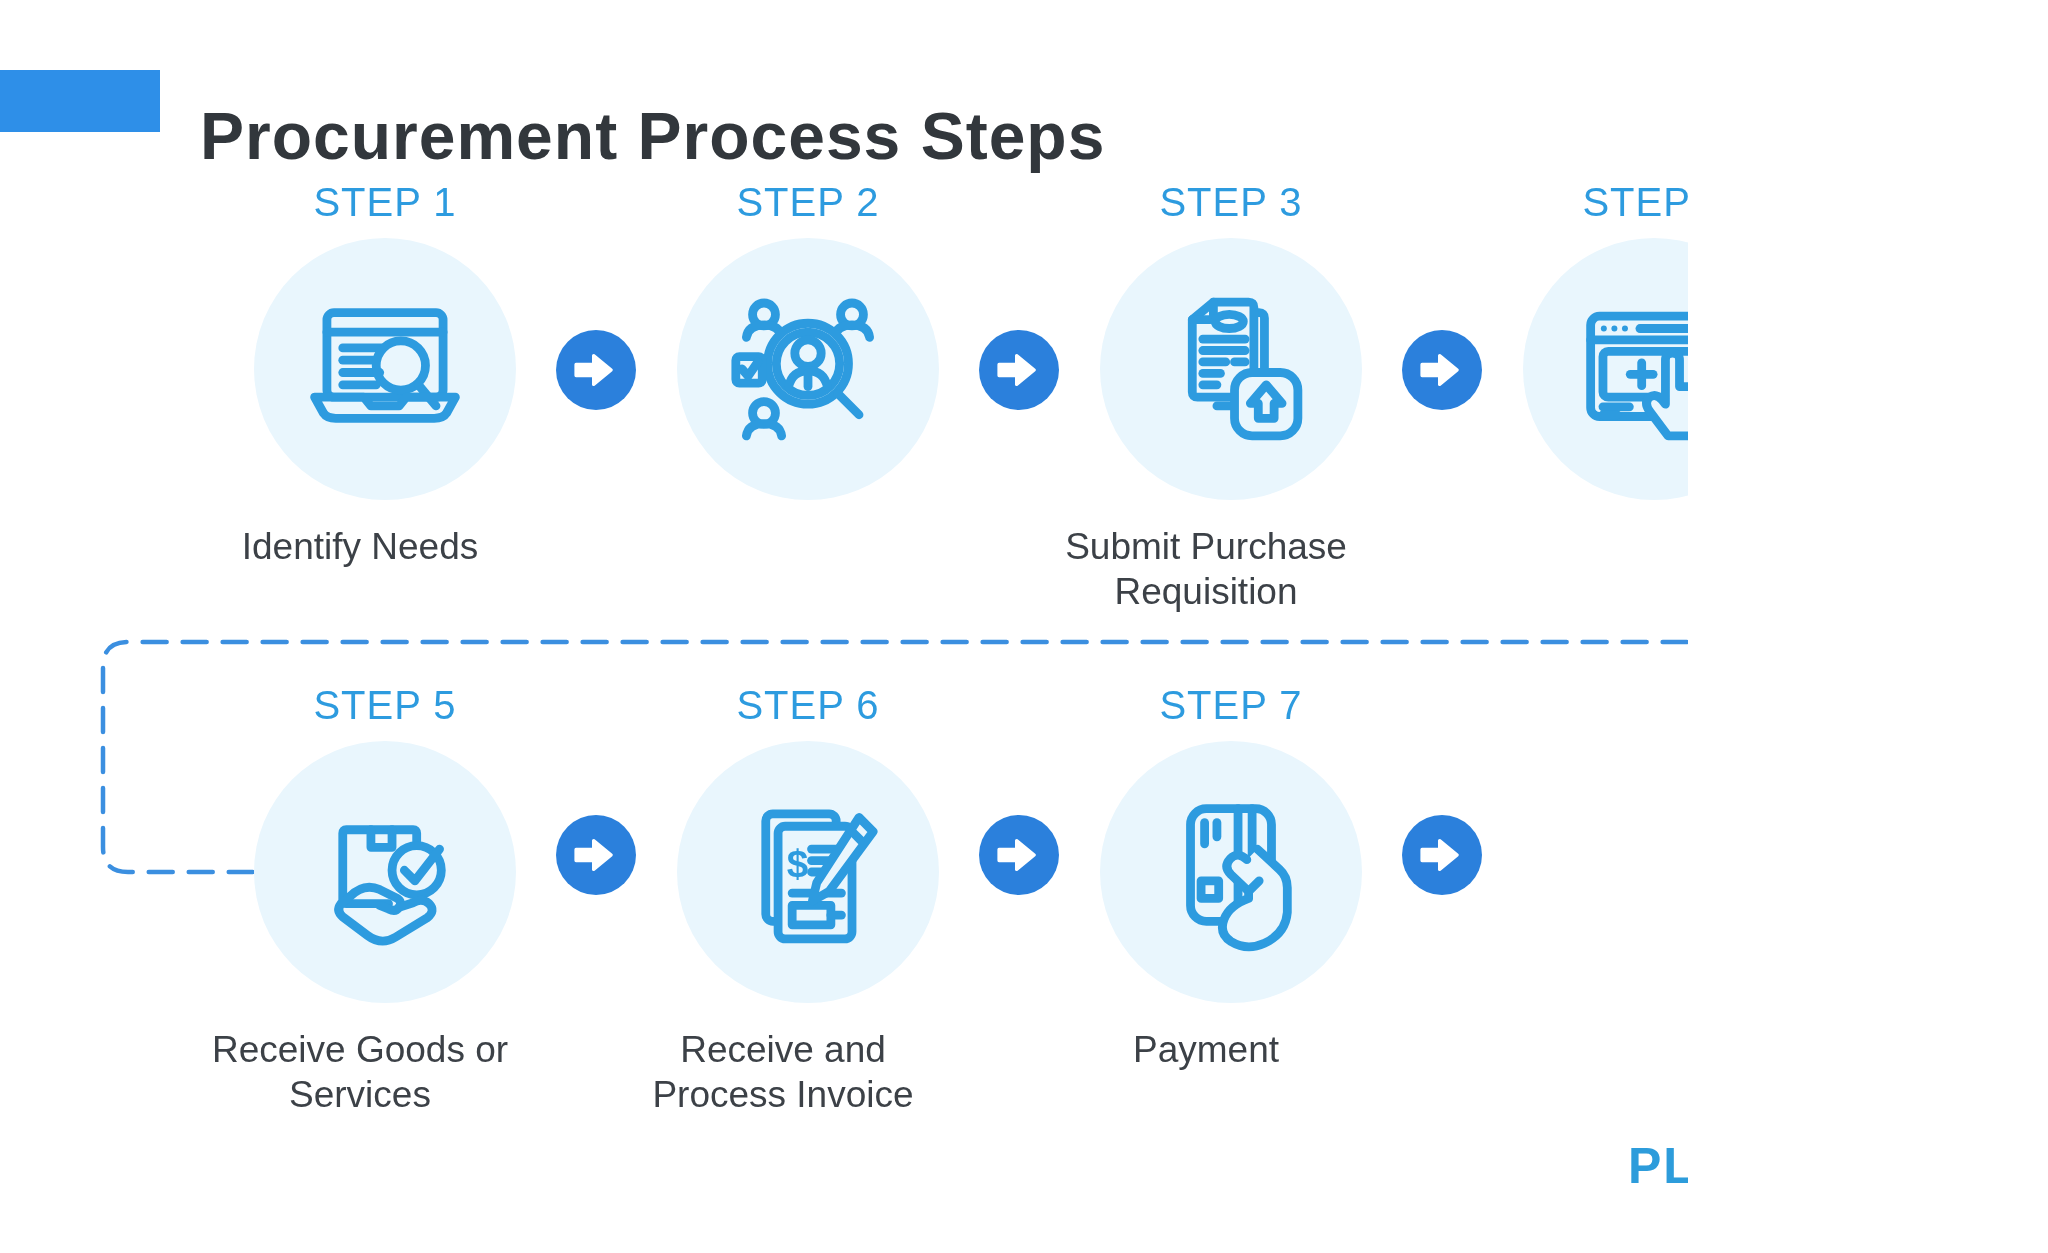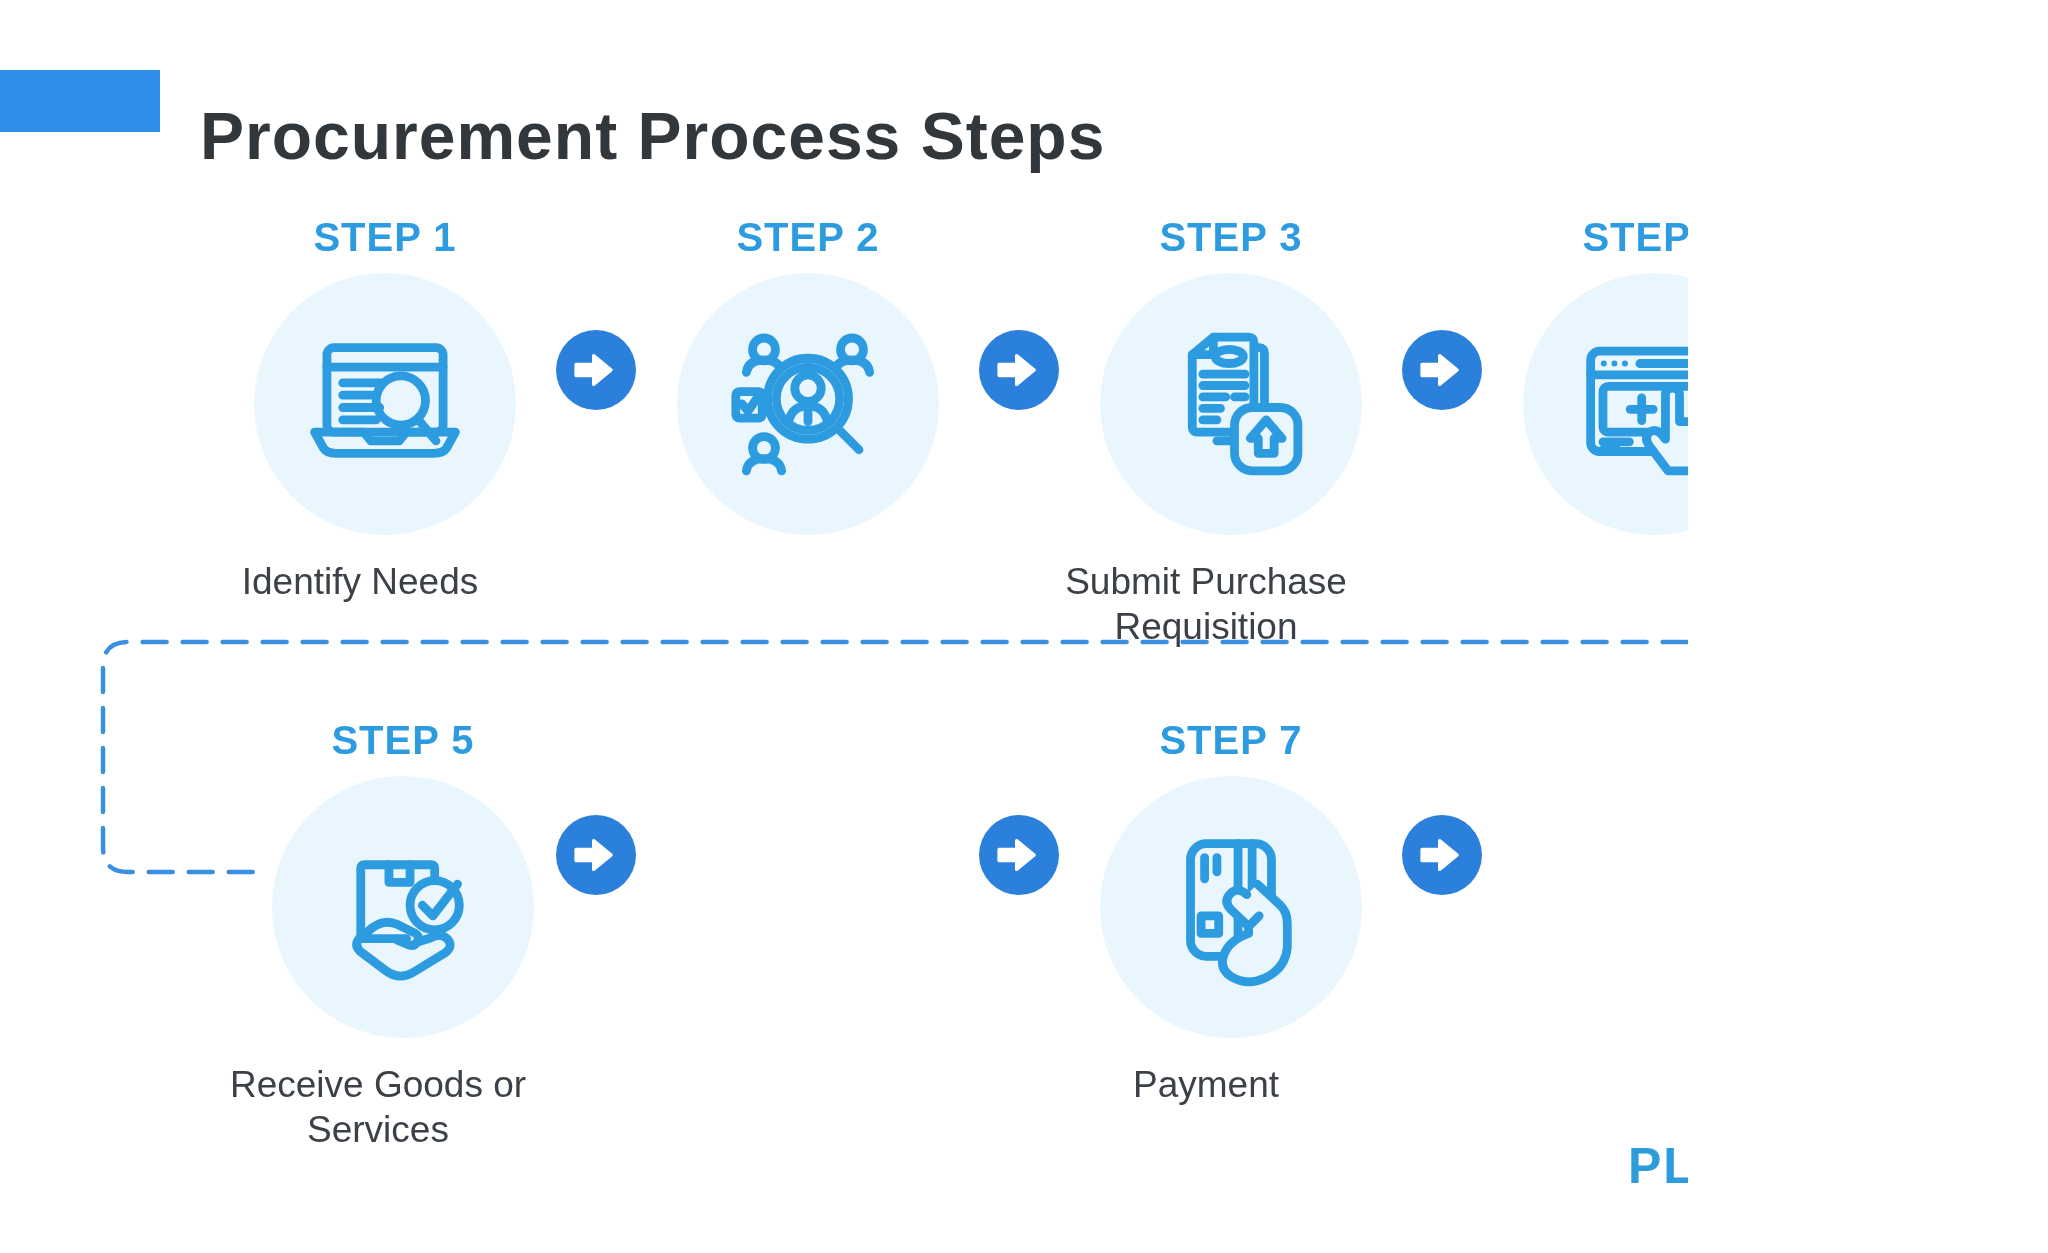--- a/index.html
+++ b/index.html
@@ -18,22 +18,22 @@
     position:relative;width:1688px;height:1253px;background:#ffffff;overflow:hidden;
     font-family:"Liberation Sans", sans-serif;
   }
   .accent-bar{position:absolute;left:0;top:70px;width:160px;height:62px;background:var(--header-bar-blue);}
   .title{
     position:absolute;left:200px;top:56px;font-size:66px;font-weight:700;
     letter-spacing:1px;color:var(--title-text);white-space:nowrap;line-height:1.1;
   }
   .step{position:absolute;width:340px;display:flex;flex-direction:column;align-items:center;}
   .step-label{
-    font-size:40px;font-weight:700;color:var(--accent-blue);letter-spacing:1px;
-    line-height:40px;text-align:center;white-space:nowrap;margin-top:35px;
+    font-size:40px;font-weight:400;color:var(--accent-blue);letter-spacing:1px;
+    line-height:40px;text-align:center;white-space:nowrap;
   }
   .step-circle{
     width:262px;height:262px;border-radius:50%;background:var(--circle-bg);
     margin-top:16px;display:flex;align-items:center;justify-content:center;
   }
   .step-caption{
     width:440px;margin:24px 0 0 -50px;font-size:37px;font-weight:400;
     color:var(--caption-text);text-align:center;line-height:45px;white-space:pre-line;
   }
   .ic{width:176px;height:176px;color:var(--accent-blue);}
@@ -144,36 +144,56 @@
         <rect x="21" y="40" width="57" height="26" rx="3"></rect>
         <line x1="43" y1="46.5" x2="43" y2="59.5"></line>
         <line x1="36.5" y1="53" x2="49.5" y2="53"></line>
         <line x1="21" y1="71.5" x2="36" y2="71.5"></line>
         <line x1="21" y1="76" x2="29" y2="76"></line>
         <path d="M58 88 L47.5 74 Q44 69 47.5 66 Q51 63.5 54.5 67.5 L56.5 70 V45 Q56.5 41 60.5 41 Q64.5 41 64.5 45 V60 H70 Q79 60.5 80.5 68 Q82 76 75.5 82 L73.5 88 Z" class="fill-bg"></path>
       </svg>
     </div>
   </div>
 
-  <div class="step" style="left:233px;top:685px">
+  <div class="step" style="left:215px;top:685px">
     <div class="step-label">STEP 5</div>
     <div class="step-circle">
       <svg class="ic" viewBox="0 0 100 100">
         <path d="M52 68 H28 Q26 68 26 66 V28 Q26 26 28 26 H66 Q68 26 68 28 V34"></path>
         <path d="M42 26 V36 H54 V26"></path>
         <circle cx="68" cy="49" r="14" class="fill-bg"></circle>
         <path d="M61 49 L67 55 L81 37"></path>
         <path d="M30 64 Q38 56 47 60 L57 65 Q60 67 58 70 Q56 73 52 71 L47 69"></path>
         <path d="M30 64 L25 68 Q22 72 26 75.5 L40 86 Q48 92 56 87 L74 76 Q79 72 75 68 Q71 64.5 66 67.5 L58 70"></path>
       </svg>
     </div>
     <div class="step-caption">Receive Goods or
 Services</div>
   </div>
 
+  <div class="step" style="left:638px;top:685px">
+    <div class="step-label">STEP 6</div>
+    <div class="step-circle">
+      <svg class="ic" viewBox="0 0 100 100">
+        <rect x="26" y="17" width="40" height="61" rx="4"></rect>
+        <rect x="33" y="24" width="42" height="64" rx="4" class="fill-bg"></rect>
+        <text x="44" y="53" font-size="22" text-anchor="middle">$</text>
+        <line x1="52" y1="37" x2="68" y2="37"></line>
+        <line x1="52" y1="43.5" x2="68" y2="43.5"></line>
+        <line x1="52" y1="50" x2="64" y2="50"></line>
+        <line x1="41" y1="62" x2="69" y2="62"></line>
+        <rect x="41" y="69" width="22" height="11"></rect>
+        <line x1="63" y1="74.5" x2="69" y2="74.5"></line>
+        <path d="M79 19 L87 27 L62 61 L52.5 66.5 L55 56 Z" class="fill-bg"></path>
+        <line x1="74" y1="26" x2="80" y2="32"></line>
+      </svg>
+    </div>
+    <div class="step-caption">Receive and
+Process Invoice</div>
+  </div>
 
   <div class="step" style="left:1061px;top:685px">
     <div class="step-label">STEP 7</div>
     <div class="step-circle">
       <svg class="ic" viewBox="0 0 100 100">
         <rect x="27" y="14" width="46" height="64" rx="9"></rect>
         <line x1="54" y1="14" x2="54" y2="78"></line>
         <line x1="62" y1="14" x2="62" y2="52"></line>
         <line x1="35" y1="22" x2="35" y2="34"></line>
         <line x1="42" y1="22" x2="42" y2="30"></line>

